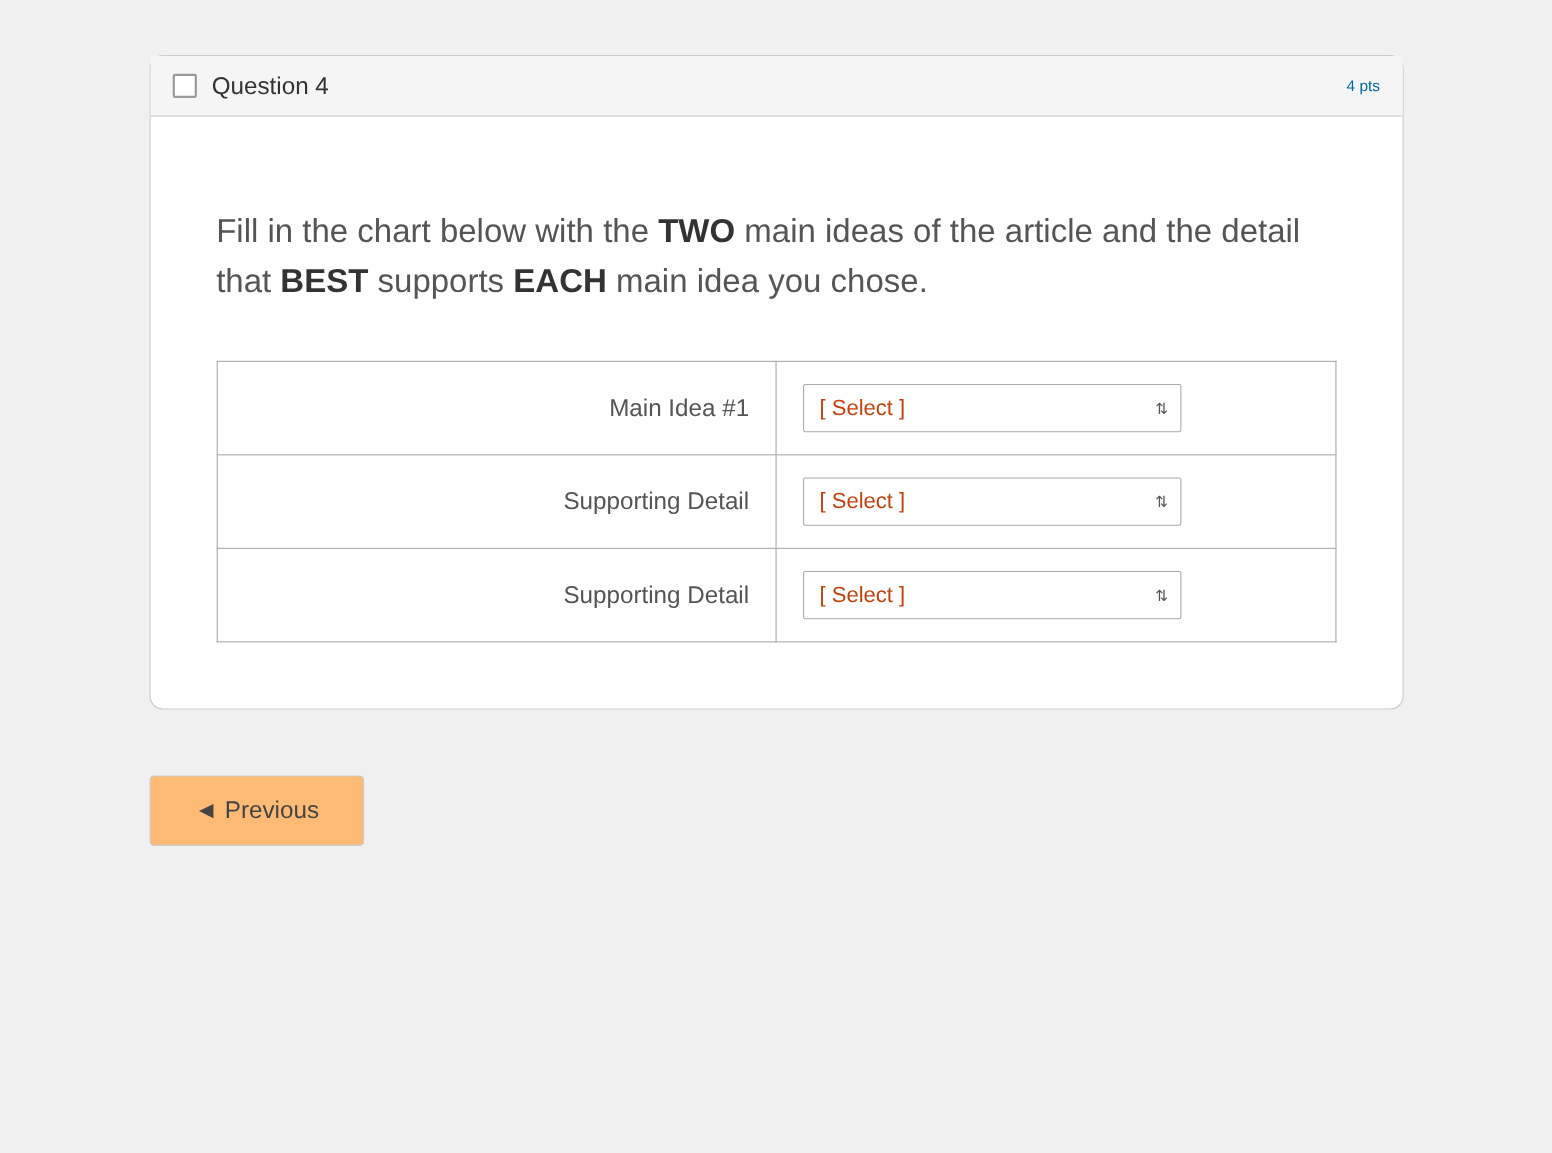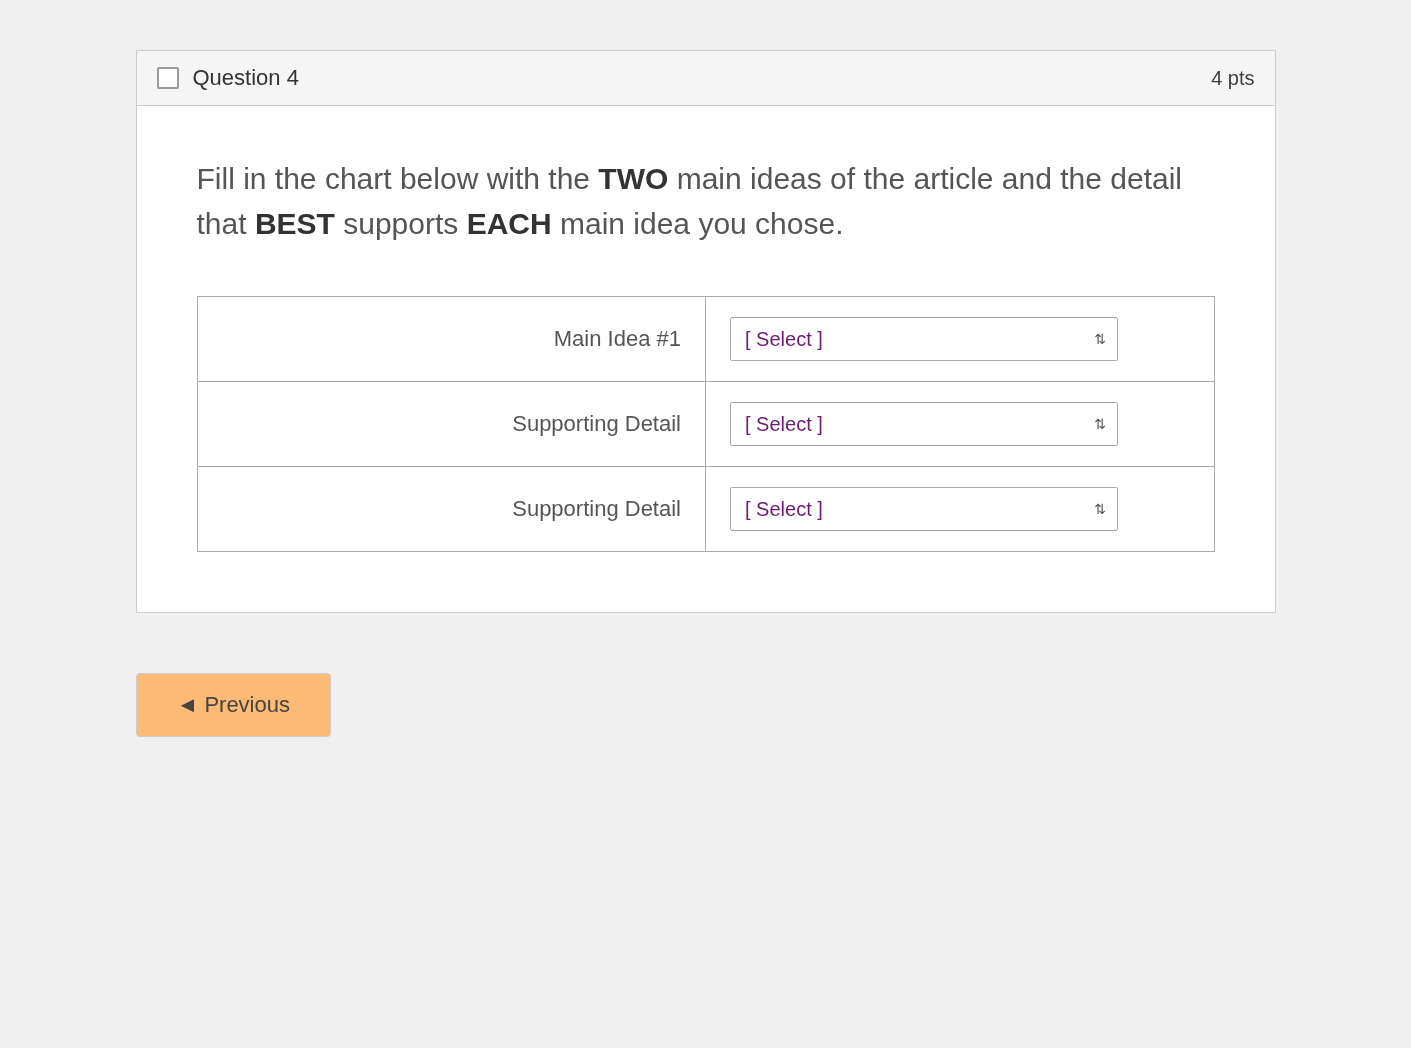--- a/index.html
+++ b/index.html
@@ -26,21 +26,21 @@
       flex-direction: column;
       align-items: center;
       padding: 30px 60px;
     }
 
     .question-card {
       width: 100%;
       max-width: 1140px;
       background-color: #ffffff;
       border: 1px solid #cccccc;
-      border-radius: 1px;
+      border-radius: 12px;
     }
 
     .question-header {
       display: flex;
       justify-content: space-between;
       align-items: center;
       padding: 14px 20px;
       background-color: #f5f5f5;
       border-bottom: 1px solid #cccccc;
     }
@@ -62,35 +62,36 @@
 
     .question-title {
       font-family: Arial, sans-serif;
       font-size: 22px;
       font-weight: normal;
       color: #333333;
     }
 
     .question-points {
       font-family: Arial, sans-serif;
-      font-size: 20px;
-      color: #404040;
+      font-size: 14px;
+      color: #0369a1;
     }
 
     .question-body {
       padding: 50px 60px 60px 60px;
     }
 
     .question-text {
       font-size: 30px;
       color: #555555;
       line-height: 1.5;
       margin-bottom: 50px;
       font-family: Arial, Helvetica, sans-serif;
       font-weight: 300;
+      margin-top: 32px;
     }
 
     .question-text strong {
       font-weight: 700;
       color: #333333;
     }
 
     .chart-table {
       width: 100%;
       border-collapse: collapse;
@@ -117,24 +118,24 @@
       vertical-align: middle;
     }
 
     .select-dropdown {
       appearance: none;
       -webkit-appearance: none;
       border: 1px solid #aaaaaa;
       border-radius: 2px;
       padding: 10px 40px 10px 14px;
       font-size: 20px;
-      color: #701a75;
+      color: #c2410c;
       background-color: #ffffff;
       cursor: pointer;
-      width: 388px;
+      width: 344px;
       position: relative;
       font-family: Arial, Helvetica, sans-serif;
     }
 
     .select-container {
       position: relative;
       display: inline-block;
     }
 
     .select-container::after {

